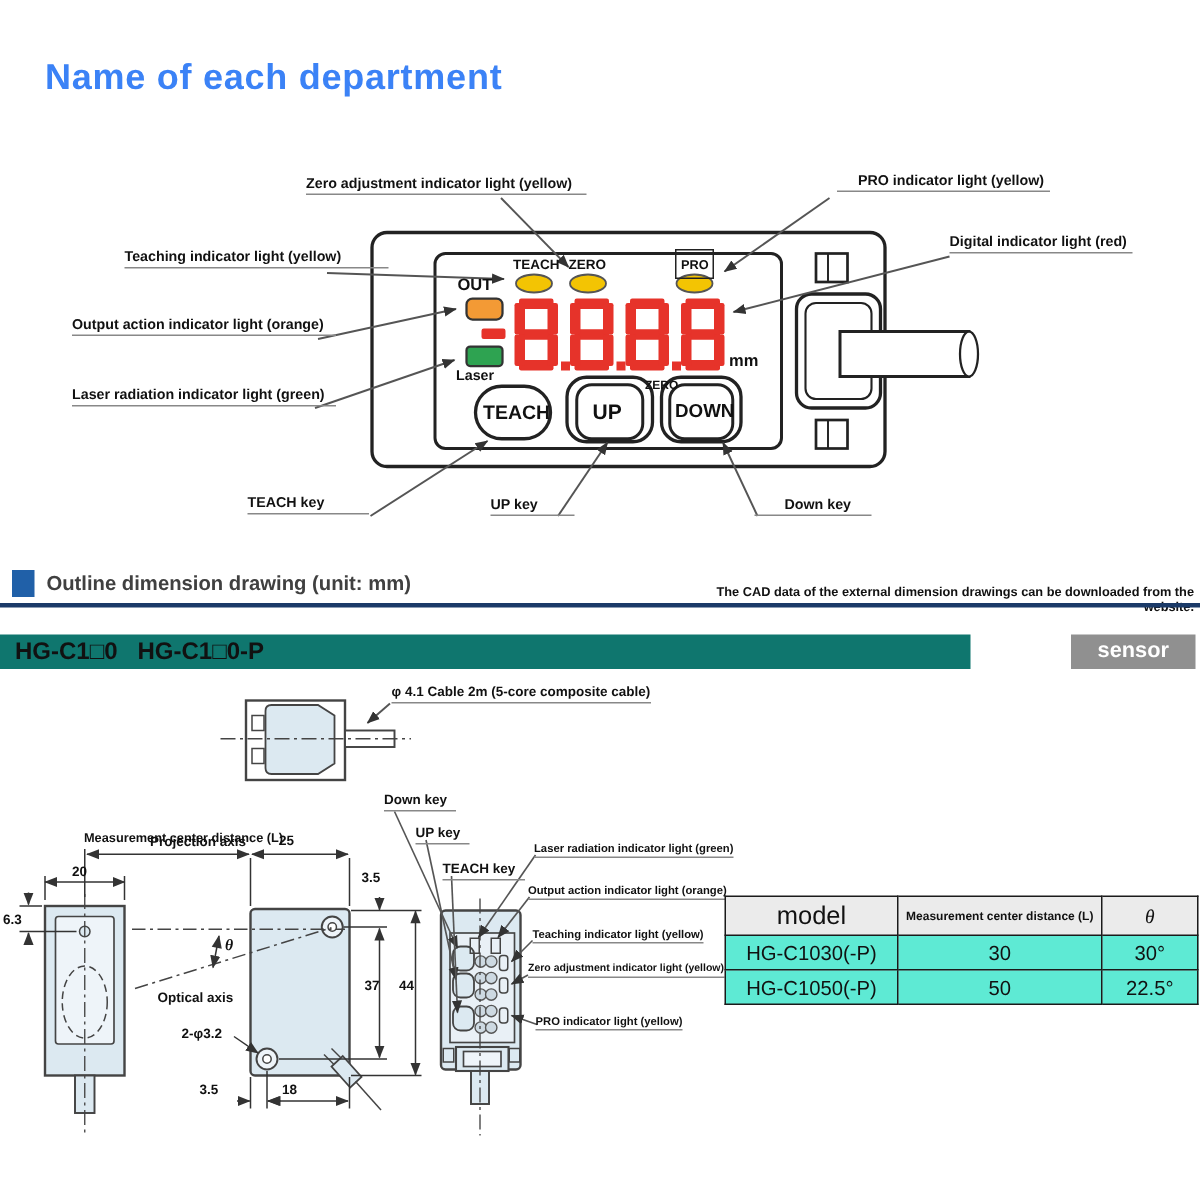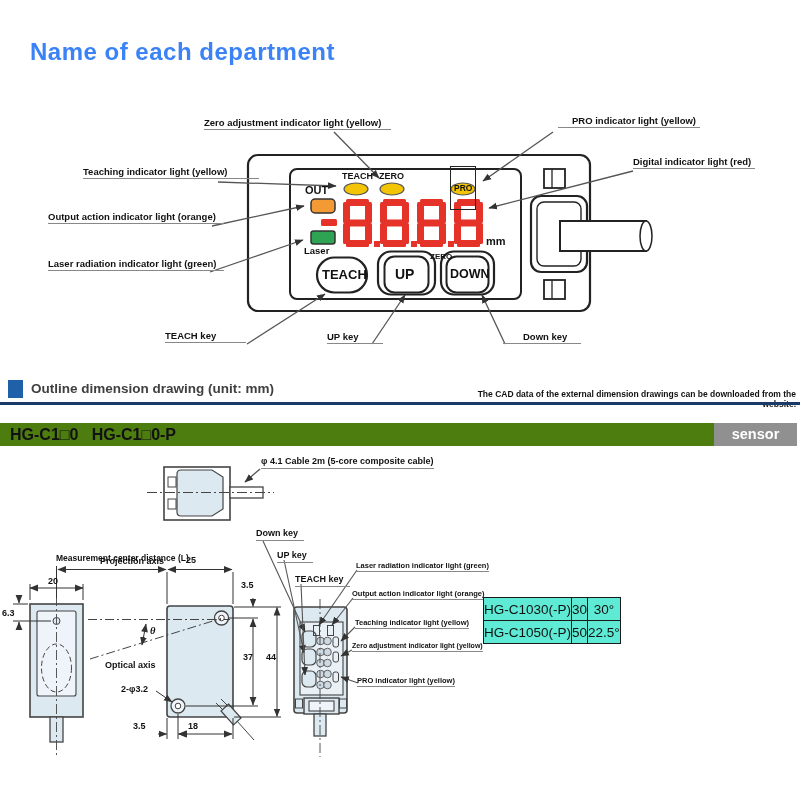--- a/index.html
+++ b/index.html
@@ -10,21 +10,21 @@
   .callout{position:absolute;font-size:9.5px;font-weight:700;white-space:nowrap;
            border-bottom:1.5px solid #888;padding-bottom:1px;line-height:11px}
   .small-lab{position:absolute;font-size:7.5px;font-weight:700;white-space:nowrap;
              border-bottom:1.2px solid #888;padding-bottom:1px;line-height:9px}
   .dim{position:absolute;font-size:9px;font-weight:700;white-space:nowrap;line-height:10px}
   .panel-lab{position:absolute;font-weight:700;white-space:nowrap;color:#111}
   .sec-square{position:absolute;left:8px;top:380px;width:15px;height:18px;background:#2060a8}
   .sec-title{position:absolute;left:31px;top:381px;font-size:13.5px;font-weight:700;color:#404040}
   .sec-note{position:absolute;left:460px;top:389px;width:336px;font-size:8.5px;text-align:right;font-weight:700}
   .divider{position:absolute;left:0;top:402px;width:800px;height:2.5px;background:#1b3a68}
-  .graybar{position:absolute;left:0;top:423px;width:797px;height:23px;background:#4d7c0f}
+  .graybar{position:absolute;left:0;top:423px;width:647px;height:23px;background:#0f766e}
   .graybar .models{position:absolute;left:10px;top:0;line-height:23px;font-size:16px;font-weight:700;white-space:pre}
   .badge{position:absolute;left:714px;top:423px;width:83px;height:23px;background:#909090;color:#fff;
          font-size:14.5px;font-weight:700;text-align:center;line-height:23px}
   table.spec{position:absolute;left:483px;top:597px;border-collapse:collapse;table-layout:fixed}
   table.spec th,table.spec td{border:1.6px solid #1a1a1a;text-align:center;padding:0;background:#5eead4}
   table.spec th{background:#ebebeb;font-weight:400}
   .th-model{width:114px;height:25px;font-size:17px}
   .th-dist{width:135px;font-size:8px;font-weight:700 !important}
   .th-theta{width:63px;font-family:"Liberation Serif",serif;font-style:italic;font-size:13px}
   table.spec td{height:22px;font-size:13.5px}
@@ -202,21 +202,21 @@
       <line x1="352" y1="650" x2="341" y2="656" marker-end="url(#ah)"></line>
       <line x1="358" y1="683" x2="341" y2="677" marker-end="url(#ah)"></line>
     </g>
   </g>
 </svg>
 
 <div class="title">Name of each department</div>
 
 <div class="panel-lab" style="left:342px;top:171px;font-size:9px">TEACH</div>
 <div class="panel-lab" style="left:379px;top:171px;font-size:9px">ZERO</div>
-<div class="panel-lab" style="left:450px;top:166px;font-size:8.5px;border:1.5px solid #222;padding:16px 3px">PRO</div>
+<div class="panel-lab" style="left:450px;top:166px;font-size:8.5px;border:1.5px solid #222;padding:4px 3px">PRO</div>
 <div class="panel-lab" style="left:305px;top:184px;font-size:11px">OUT</div>
 <div class="panel-lab" style="left:304px;top:245px;font-size:9.5px">Laser</div>
 <div class="panel-lab" style="left:486px;top:235px;font-size:11px">mm</div>
 <div class="panel-lab" style="left:430px;top:252px;font-size:8px">ZERO</div>
 <div class="panel-lab" style="left:322px;top:267px;font-size:13px">TEACH</div>
 <div class="panel-lab" style="left:395px;top:266px;font-size:14px">UP</div>
 <div class="panel-lab" style="left:450px;top:267px;font-size:12.5px">DOWN</div>
 
 <div class="callout" style="left:204px;top:117px;padding-right:10px">Zero adjustment indicator light (yellow)</div>
 <div class="callout" style="left:558px;top:115px;padding-left:14px;padding-right:4px">PRO indicator light (yellow)</div>
@@ -257,20 +257,25 @@
 <div class="callout" style="left:277px;top:550px;font-size:9px;padding-right:6px">UP key</div>
 <div class="callout" style="left:295px;top:574px;font-size:9px;padding-right:6px">TEACH key</div>
 <div class="small-lab" style="left:356px;top:561px">Laser radiation indicator light (green)</div>
 <div class="small-lab" style="left:352px;top:589px">Output action indicator light (orange)</div>
 <div class="small-lab" style="left:355px;top:618px">Teaching indicator light (yellow)</div>
 <div class="small-lab" style="left:352px;top:641px;font-size:7px">Zero adjustment indicator light (yellow)</div>
 <div class="small-lab" style="left:357px;top:676px">PRO indicator light (yellow)</div>
 
 <table class="spec">
   <tbody>
+      <tr>
+    <th class="th-model">model</th>
+    <th class="th-dist">Measurement center distance (L)</th>
+    <th class="th-theta">θ</th>
+  </tr>
   <tr>
     <td>HG-C1030(-P)</td>
     <td>30</td>
     <td>30°</td>
   </tr>
   <tr>
     <td>HG-C1050(-P)</td>
     <td>50</td>
     <td>22.5°</td>
   </tr>

